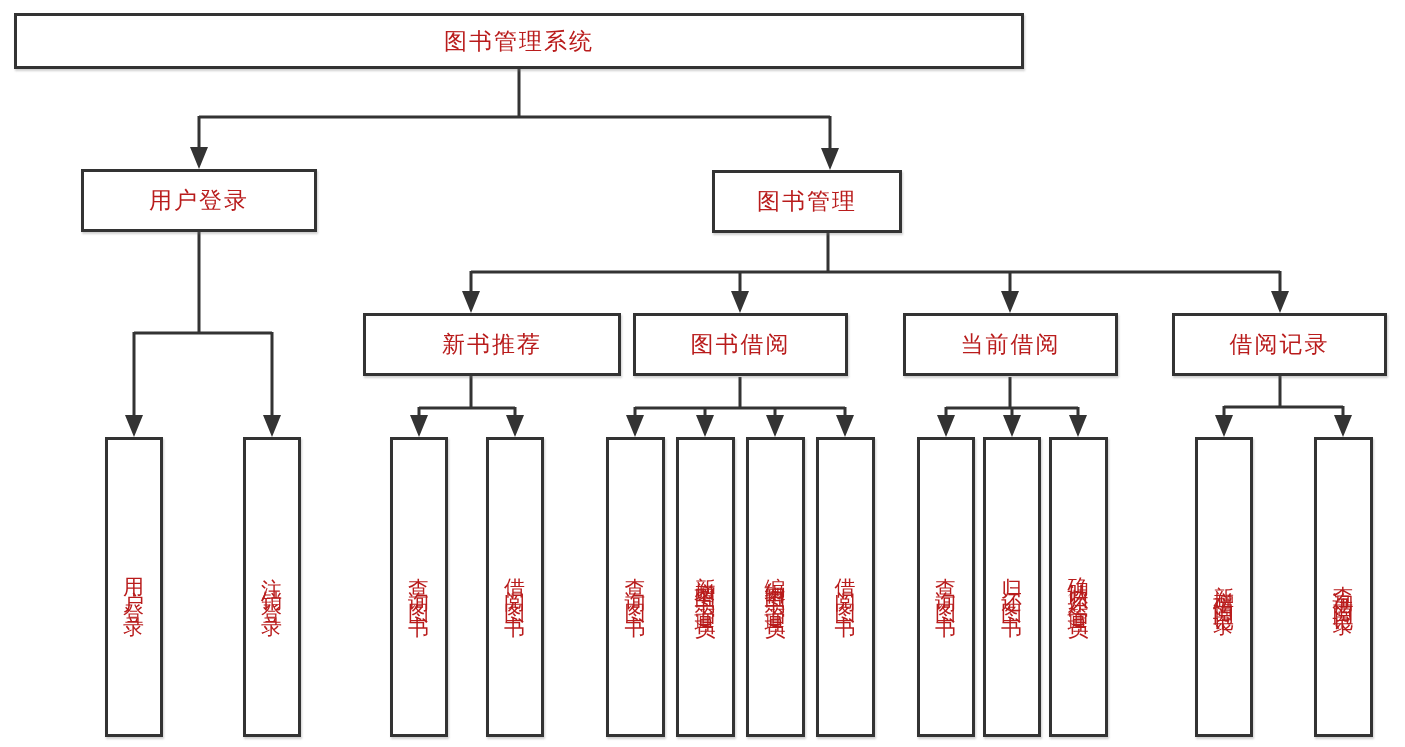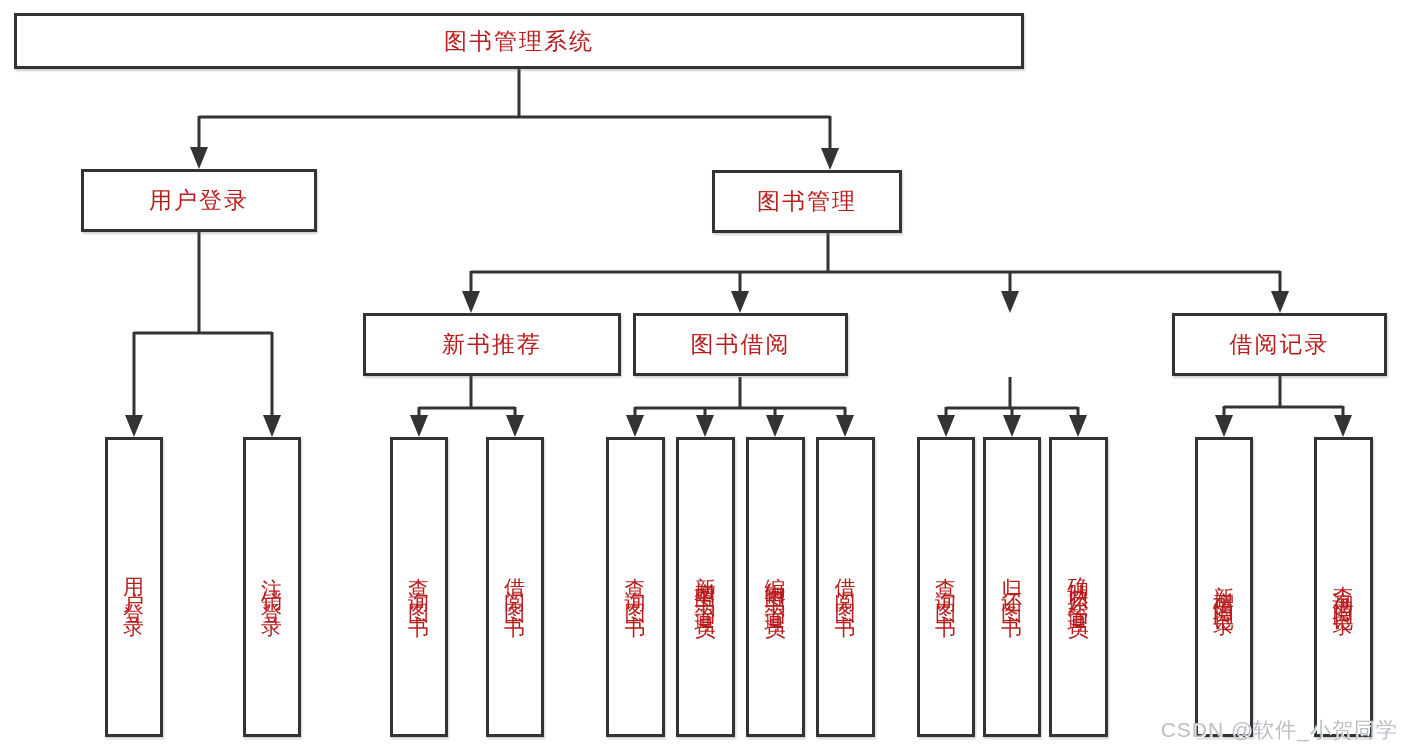--- a/index.html
+++ b/index.html
@@ -87,35 +87,35 @@
              M1334 415 H1352 L1343 437 Z"></path>
   </svg>
 
   <div class="box h" style="left:14px;top:13px;width:1010px;height:56px">图书管理系统</div>
 
   <div class="box h" style="left:81px;top:169px;width:236px;height:63px">用户登录</div>
   <div class="box h" style="left:712px;top:170px;width:190px;height:63px">图书管理</div>
 
   <div class="box h" style="left:363px;top:313px;width:258px;height:63px">新书推荐</div>
   <div class="box h" style="left:633px;top:313px;width:215px;height:63px">图书借阅</div>
+  <div class="box h" style="left:903px;top:313px;width:215px;height:63px">当前借阅</div>
   <div class="box h" style="left:1172px;top:313px;width:215px;height:63px">借阅记录</div>
 
   <div class="box v roomy" style="left:105px;top:437px;width:58px;height:300px">用户登录</div>
   <div class="box v roomy" style="left:243px;top:437px;width:58px;height:300px">注销登录</div>
 
   <div class="box v roomy" style="left:390px;top:437px;width:58px;height:300px">查询图书</div>
   <div class="box v roomy" style="left:486px;top:437px;width:58px;height:300px">借阅图书</div>
 
   <div class="box v roomy" style="left:606px;top:437px;width:59px;height:300px">查询图书</div>
   <div class="box v" style="left:676px;top:437px;width:59px;height:300px">新增图书（管理员）</div>
   <div class="box v" style="left:746px;top:437px;width:59px;height:300px">编辑图书（管理员）</div>
   <div class="box v roomy" style="left:816px;top:437px;width:59px;height:300px">借阅图书</div>
 
   <div class="box v roomy" style="left:917px;top:437px;width:58px;height:300px">查询图书</div>
   <div class="box v roomy" style="left:983px;top:437px;width:58px;height:300px">归还图书</div>
   <div class="box v" style="left:1049px;top:437px;width:59px;height:300px">确认归还（管理员）</div>
 
   <div class="box v" style="left:1195px;top:437px;width:58px;height:300px">新增借阅记录</div>
   <div class="box v" style="left:1314px;top:437px;width:59px;height:300px">查询借阅记录</div>
 
-  <div id="watermark">CSDN @软件_小贺同学</div>
 
 </div>
 
 </body></html>

